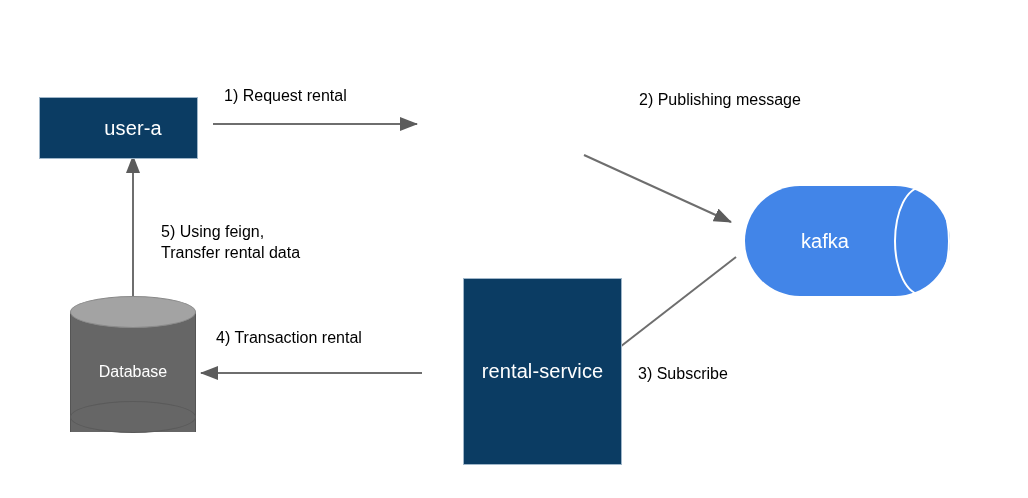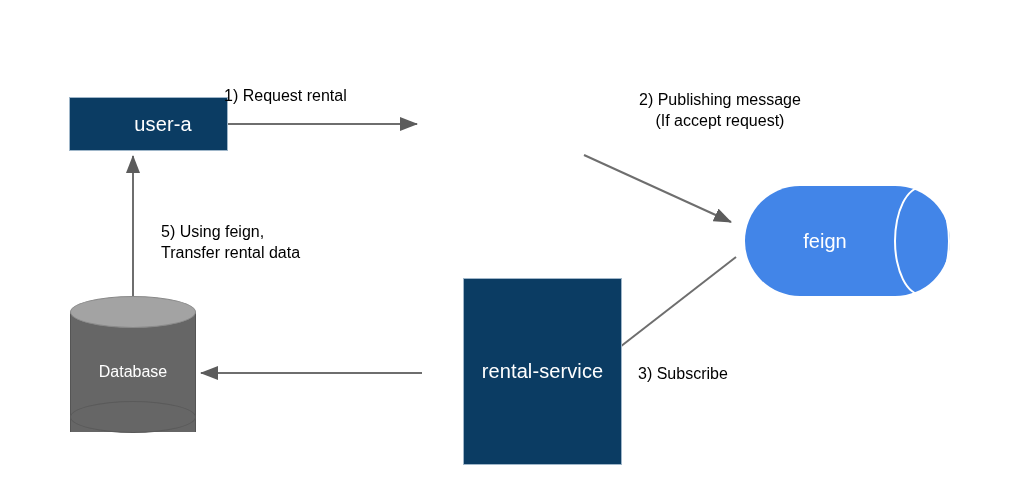--- a/index.html
+++ b/index.html
@@ -43,21 +43,21 @@
     letter-spacing: 0.1px;
   }
   .node-box .lines {
     display: block;
   }
   .node-box .lines span {
     display: block;
     white-space: nowrap;
   }
 
-  #node-user-a   { left: 69px;  top: 97px;  width: 159px; height: 54px; padding-left: 29px; }
+  #node-user-a   { left: 39px;  top: 97px;  width: 159px; height: 62px; padding-left: 29px; }
   #node-post     { left: 423px; top: 30px;  width: 159px; height: 187px; }
   #node-rental   { left: 423px; top: 278px; width: 159px; height: 187px; margin-left: 40px; }
 
   
   #node-kafka {
     position: absolute;
     left: 745px;
     top: 186px;
     width: 205px;
     height: 110px;
@@ -209,42 +209,44 @@
 
   <div id="node-rental" class="node-box">
     <span class="lines">
       <span>rental-service</span>
     </span>
   </div>
 
   <div id="node-kafka">
     <div class="cyl-body"></div>
     <div class="cyl-cap"></div>
-    <div class="cyl-label">feign</div>
+    <div class="cyl-label">kafka</div>
   </div>
 
   <div id="node-database">
     <div class="db-body"></div>
     <div class="db-bottom"></div>
     <div class="db-top"></div>
     <div class="db-label">Database</div>
   </div>
 
   <div id="label-1" class="edge-label left">
     <span>1) Request rental</span>
   </div>
 
   <div id="label-2" class="edge-label center">
     <span>2) Publishing message</span>
-    <span>(If accept request)</span>
   </div>
 
   <div id="label-3" class="edge-label left">
     <span>3) Subscribe</span>
   </div>
 
+  <div id="label-4" class="edge-label left">
+    <span>4) Transaction rental</span>
+  </div>
 
   <div id="label-5" class="edge-label center">
     <span>5) Using feign,</span>
     <span>Transfer rental data</span>
   </div>
 
 </div>
 
 </body></html>

